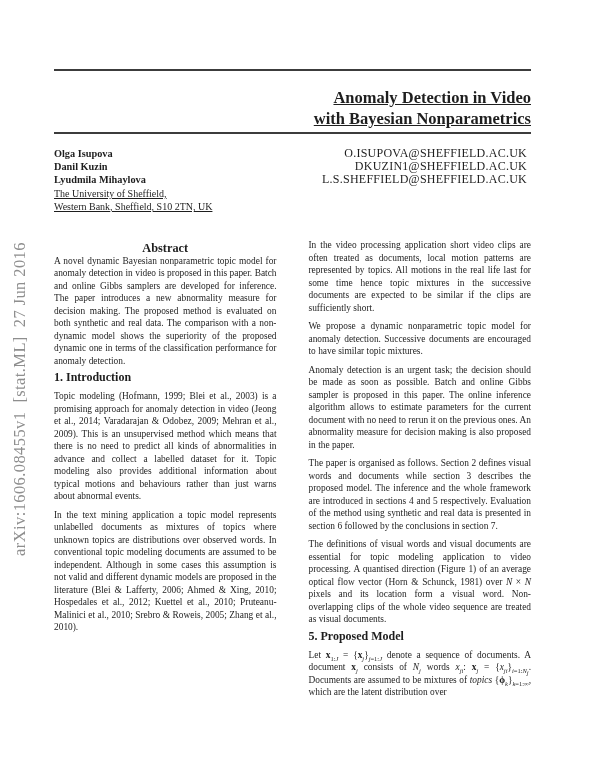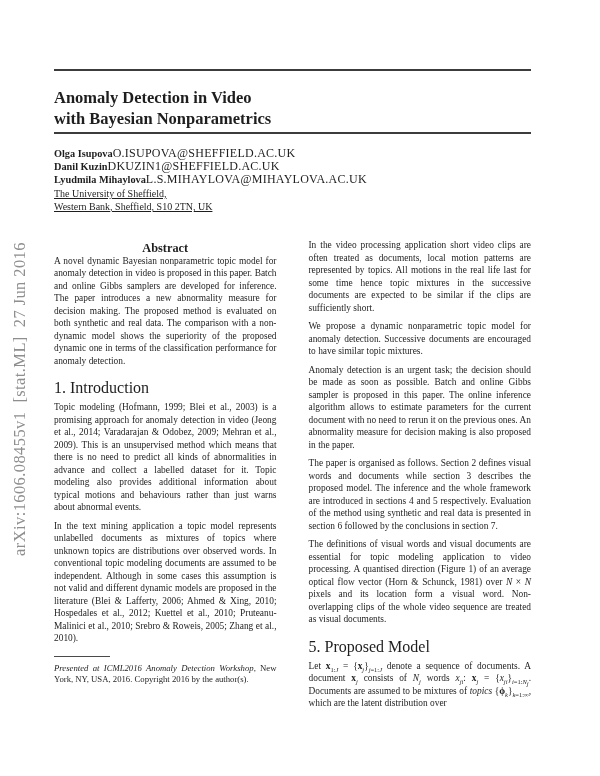--- a/index.html
+++ b/index.html
@@ -21,30 +21,31 @@
     color: #8e8e8e;
   }
   .rule {
     position: absolute; left: 54px; width: 477px; height: 2px;
     background: #3c3c3c;
   }
   .rule-top { top: 69px; }
   .rule-mid { top: 132px; }
   .title {
     position: absolute; top: 87px; left: 54px; width: 477px;
-    text-align: left;
+    text-align: right;
     font-weight: bold;
     font-size: 16.5px;
     line-height: 21px;
+    text-decoration: underline;
   }
   .authors {
     position: absolute; top: 147px; left: 54px; width: 473px;
   }
   .author-row {
-    display: flex; align-items: baseline;
+    display: flex; justify-content: space-between; align-items: baseline;
     line-height: 13px;
   }
   .author-name { font-weight: bold; font-size: 10.3px; }
   .author-email { font-size: 12px; letter-spacing: 0.25px; }
   .affiliation { font-size: 10px; line-height: 13px; text-decoration: underline; }
   .affiliation-first { margin-top: 1px; }
   .columns {
     position: absolute; top: 237px; left: 54px; width: 477px;
     display: flex; gap: 32px;
   }
@@ -55,23 +56,23 @@
     text-align: justify;
     hyphens: auto;
   }
   .col p { margin: 0; }
   .abstract-heading {
     text-align: center; font-weight: bold; font-size: 12.3px;
     margin-top: 5px;
   }
   .abstract-text { margin: 8px 19px 0 19px; }
   .section-heading {
-    font-weight: normal; font-size: 16px; line-height: 14px;
+    font-weight: bold; font-size: 12px; line-height: 14px;
     text-align: left;
-    margin-top: 14px;
+    margin-top: 3px;
   }
   .body-par { margin-top: 6px !important; }
   .first-par { margin-top: 2px !important; }
   .footnote { margin-top: 11px; }
   .footnote-rule { width: 56px; height: 1px; background: #4a4a4a; margin-bottom: 6px; }
   .footnote-text { font-size: 8.7px; line-height: 11.3px; text-align: justify; }
   sub { font-size: 6.5px; line-height: 0; }
 </style>
 </head>
 <body>
@@ -93,40 +94,36 @@
     <div class="author-row">
       <span class="author-name">Olga Isupova</span>
       <span class="author-email">O.ISUPOVA@SHEFFIELD.AC.UK</span>
     </div>
     <div class="author-row">
       <span class="author-name">Danil Kuzin</span>
       <span class="author-email">DKUZIN1@SHEFFIELD.AC.UK</span>
     </div>
     <div class="author-row">
       <span class="author-name">Lyudmila Mihaylova</span>
-      <span class="author-email">L.S.MIHAYLOVA@MIHAYLOVA.AC.UK</span>
+      <span class="author-email">L.S.SHEFFIELD@SHEFFIELD.AC.UK</span>
     </div>
     <div class="affiliation affiliation-first">The University of Sheffield,</div>
     <div class="affiliation">Western Bank, Sheffield, S10 2TN, UK</div>
   </div>
 
   <div class="columns">
 
     <div class="col">
       <div class="abstract-heading">Abstract</div>
       <p class="abstract-text">A novel dynamic Bayesian nonparametric topic model for anomaly detection in video is proposed in this paper. Batch and online Gibbs samplers are developed for inference. The paper introduces a new abnormality measure for decision making. The proposed method is evaluated on both synthetic and real data. The comparison with a non-dynamic model shows the superiority of the proposed dynamic one in terms of the classification performance for anomaly detection.</p>
 
       <div class="section-heading">1. Introduction</div>
       <p class="body-par first-par-after-heading">Topic modeling (Hofmann, 1999; Blei et al., 2003) is a promising approach for anomaly detection in video (Jeong et al., 2014; Varadarajan &amp; Odobez, 2009; Mehran et al., 2009). This is an unsupervised method which means that there is no need to predict all kinds of abnormalities in advance and collect a labelled dataset for it. Topic modeling also provides additional information about typical motions and behaviours rather than just warns about abnormal events.</p>
       <p class="body-par">In the text mining application a topic model represents unlabelled documents as mixtures of topics where unknown topics are distributions over observed words. In conventional topic modeling documents are assumed to be independent. Although in some cases this assumption is not valid and different dynamic models are proposed in the literature (Blei &amp; Lafferty, 2006; Ahmed &amp; Xing, 2010; Hospedales et al., 2012; Kuettel et al., 2010; Pruteanu-Malinici et al., 2010; Srebro &amp; Roweis, 2005; Zhang et al., 2010).</p>
 
-      <div class="footnote">
-        <div class="footnote-rule"></div>
-        <div class="footnote-text"><i>Presented at ICML2016 Anomaly Detection Workshop</i>, New York, NY, USA, 2016. Copyright 2016 by the author(s).</div>
-      </div>
     </div>
 
     <div class="col">
       <p class="first-par">In the video processing application short video clips are often treated as documents, local motion patterns are represented by topics. All motions in the real life last for some time hence topic mixtures in the successive documents are expected to be similar if the clips are sufficiently short.</p>
       <p class="body-par">We propose a dynamic nonparametric topic model for anomaly detection. Successive documents are encouraged to have similar topic mixtures.</p>
       <p class="body-par">Anomaly detection is an urgent task; the decision should be made as soon as possible. Batch and online Gibbs sampler is proposed in this paper. The online inference algorithm allows to estimate parameters for the current document with no need to rerun it on the previous ones. An abnormality measure for decision making is also proposed in the paper.</p>
       <p class="body-par">The paper is organised as follows. Section 2 defines visual words and documents while section 3 describes the proposed model. The inference and the whole framework are introduced in sections 4 and 5 respectively. Evaluation of the method using synthetic and real data is presented in section 6 followed by the conclusions in section 7.</p>
 
       <p class="body-par">The definitions of visual words and visual documents are essential for topic modeling application to video processing. A quantised direction (Figure 1) of an average optical flow vector (Horn &amp; Schunck, 1981) over <i>N</i> × <i>N</i> pixels and its location form a visual word. Non-overlapping clips of the whole video sequence are treated as visual documents.</p>
 

